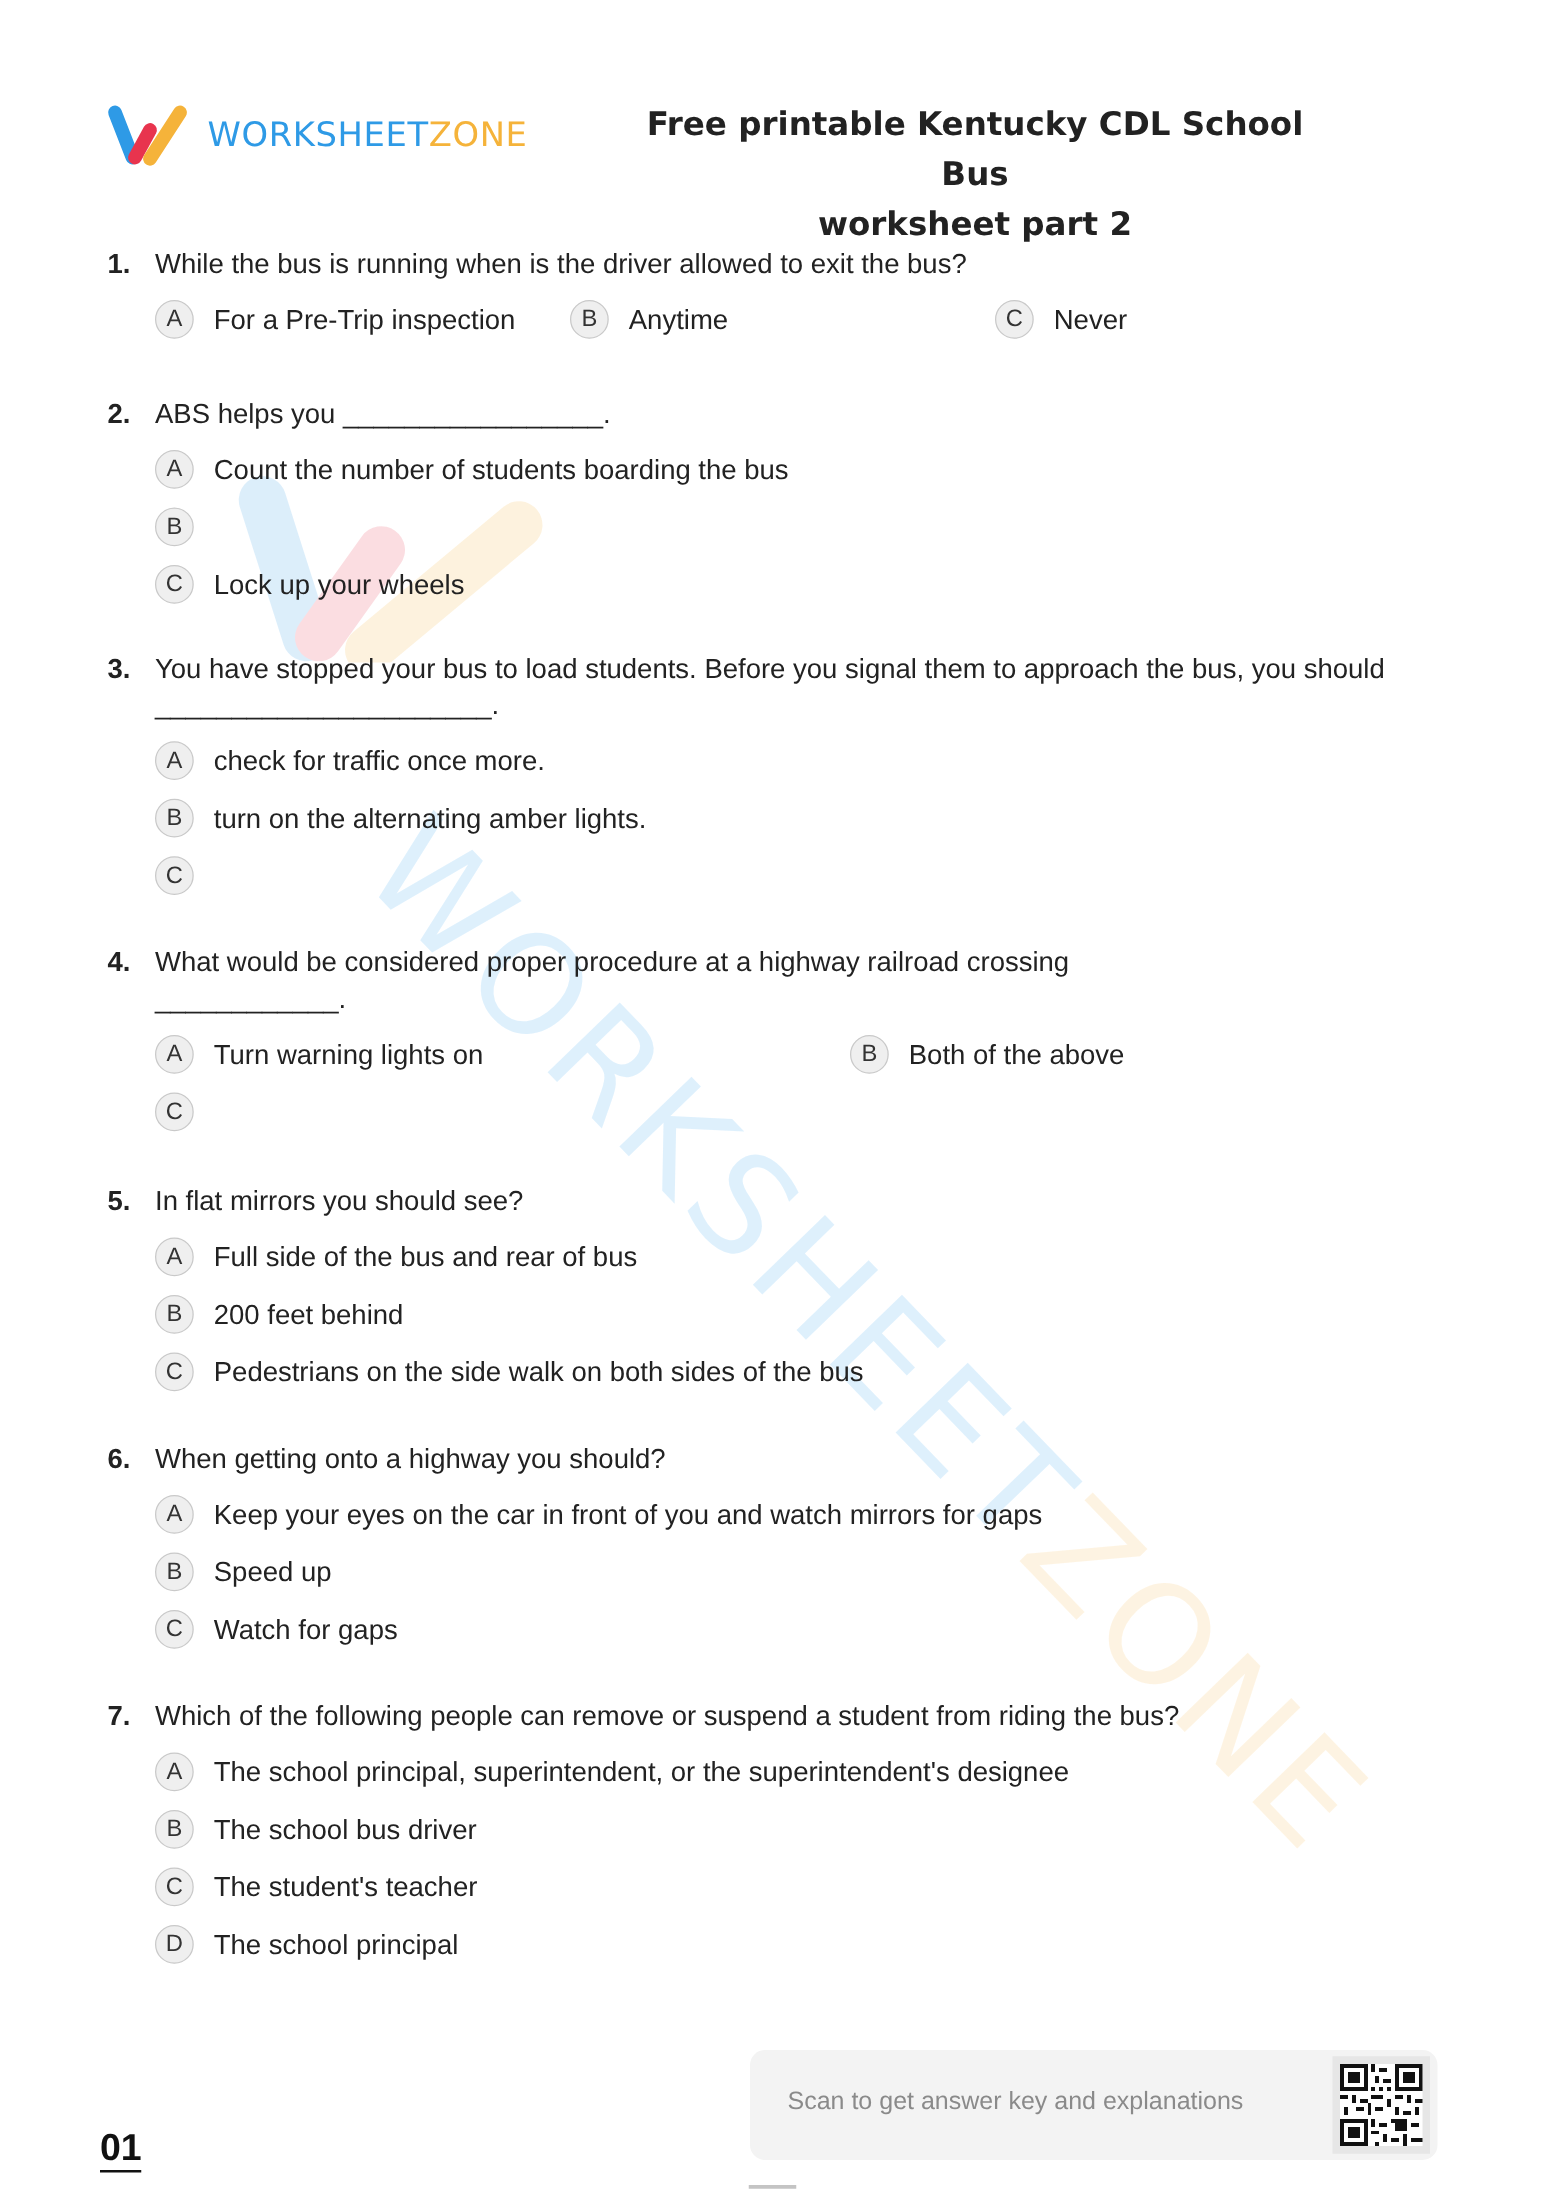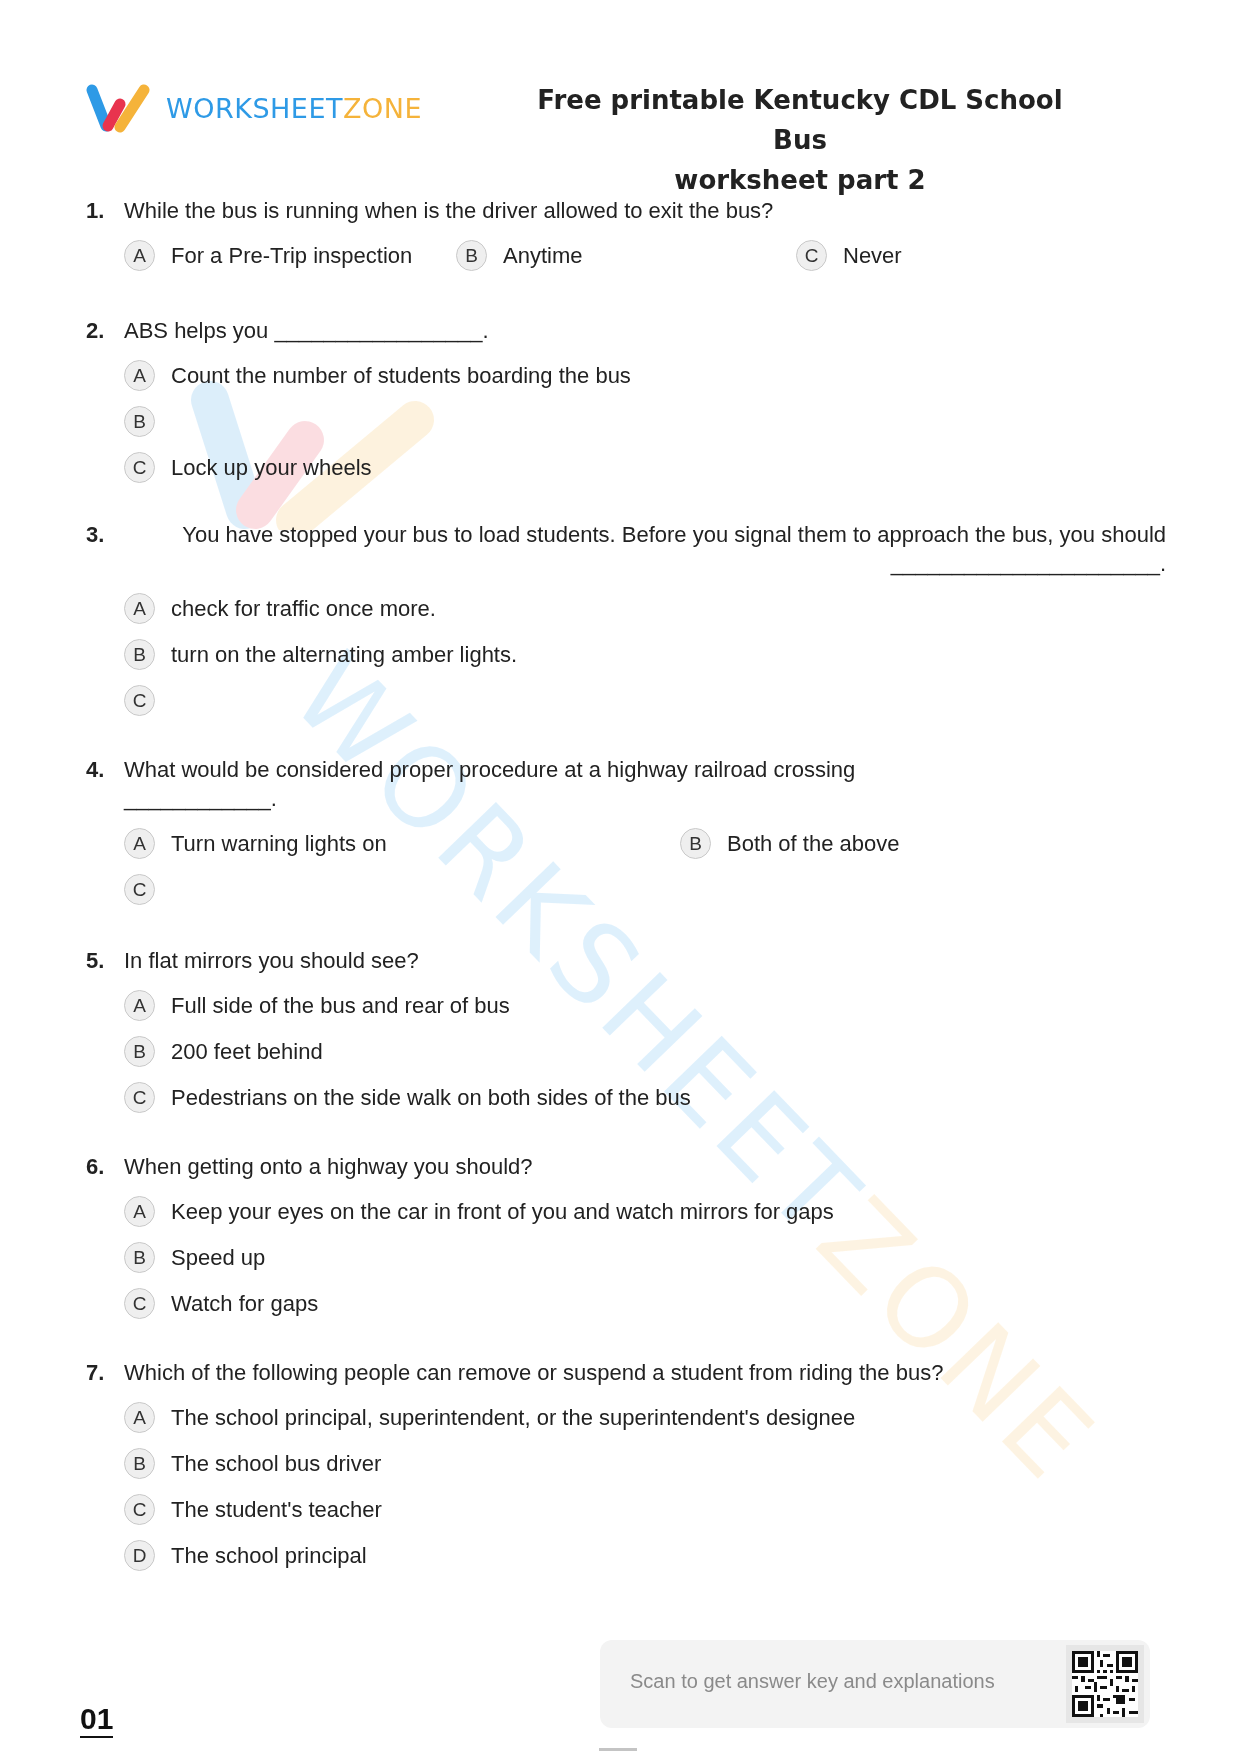--- a/index.html
+++ b/index.html
@@ -13,21 +13,21 @@
   .wm-text .w { color:#1e9bf0; }
   .wm-text .z { color:#f7b23b; }
 
   
   .logo { position:absolute; left:84px; top:82px; display:flex; align-items:center; }
   .logo svg { width:68px; height:52px; }
   .logo-text { font-family:"DejaVu Sans", sans-serif; font-size:27px; margin-left:14px; letter-spacing:0.5px; }
   .logo-text .blue { color:#2e9ae6; }
   .logo-text .orange { color:#f5b33a; }
 
-  .title { position:absolute; left:520px; top:80px; width:560px; text-align:center;
+  .title { position:absolute; left:500px; top:80px; width:560px; text-align:center;
            font-family:"DejaVu Sans", sans-serif; font-weight:bold; font-size:26px; line-height:40px; color:#222; }
 
   
   .q { position:absolute; left:86px; width:1080px; }
   .q-head { display:flex; font-size:22px; line-height:29px; }
   .q-num { width:38px; font-weight:bold; flex:none; }
   .q-text { flex:1; }
   .opts { margin-left:38px; }
   .opt-row { display:flex; margin-top:15px; }
   .opt { display:flex; align-items:center; font-size:22px; line-height:29px; }
@@ -111,21 +111,21 @@
           <span class="badge">C</span>
           <span>Lock up your wheels</span>
         </div>
       </div>
   </div>
 </div>
 
 <div class="q" style="top:520px;">
   <div class="q-head">
       <span class="q-num">3.</span>
-      <span class="q-text" style="line-height:29px;text-align:right;">You have stopped your bus to load students. Before you signal them to approach the bus, you should ______________________.</span>
+      <span class="q-text" style="line-height:29px;">You have stopped your bus to load students. Before you signal them to approach the bus, you should ______________________.</span>
     </div>
   <div class="opts">
     <div class="opt-row">
         <div class="opt">
           <span class="badge">A</span>
           <span>check for traffic once more.</span>
         </div>
       </div>
     <div class="opt-row">
         <div class="opt">

